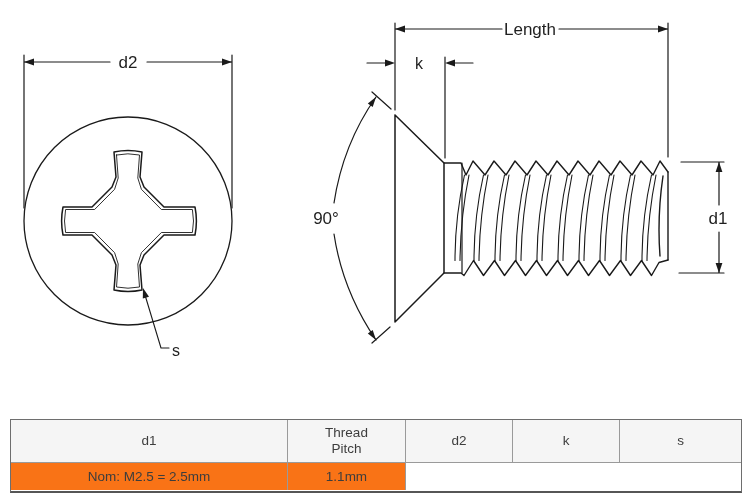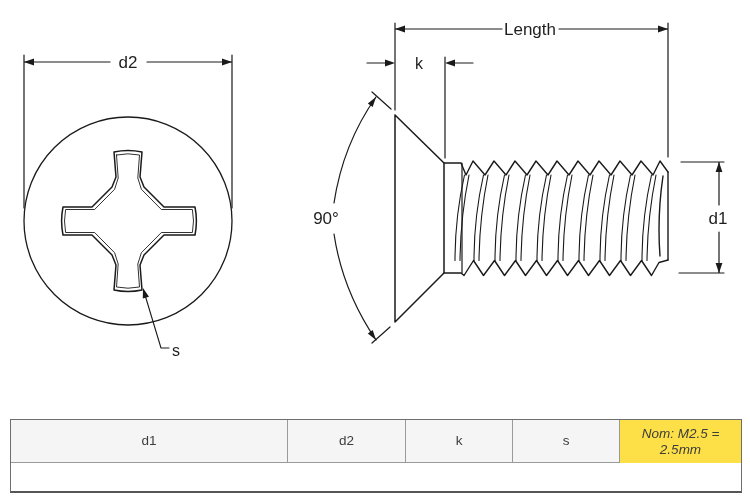--- a/index.html
+++ b/index.html
@@ -12,21 +12,21 @@
 
   
   #spec-table{position:absolute;left:10px;top:419px;width:730px;height:71px;
               border:1px solid #6e6e6e;border-bottom:2px solid #565656;box-sizing:content-box;
               display:grid;grid-template-columns:277px 118px 107px 107px 121px;
               grid-template-rows:43px 27px;color:#3d3d3d;font-size:13.5px;}
   .cell{display:flex;align-items:center;justify-content:center;text-align:center;
         border-right:1px solid #9a9a9a;white-space:pre-line;line-height:1.18;}
   .cell:nth-child(5n){border-right:none;}
   .head{background:#f5f5f5;border-bottom:1px solid #9a9a9a;}
-  .body{background:#fde047;font-style:italic;}
+  .body{background:#f97316;}
 </style>
 </head>
 <body>
 
 <div id="stage">
 
   <svg id="drawing" width="750" height="410" viewBox="0 0 750 410" stroke="#1a1a1a" fill="none" stroke-width="1.3" stroke-linecap="round" stroke-linejoin="round">
 
     <g>
       <circle cx="128" cy="221" r="104"></circle>
@@ -109,18 +109,21 @@
     <g stroke-width="1.2">
       <path d="M 681,162 L 724,162 M 679,273 L 724,273 M 719,162 L 719,205 M 719,232 L 719,273"></path>
       <polygon points="719,162 715.6,172 722.4,172" fill="#1a1a1a" stroke="none"></polygon>
       <polygon points="719,273 715.6,263 722.4,263" fill="#1a1a1a" stroke="none"></polygon>
       <text class="dim-label" x="718" y="224" text-anchor="middle" stroke="none">d1</text>
     </g>
   </svg>
 
   <div id="spec-table">
     <div class="cell head">d1</div>
+    <div class="cell head">Thread
+Pitch</div>
     <div class="cell head">d2</div>
     <div class="cell head">k</div>
     <div class="cell head">s</div>
     <div class="cell body">Nom: M2.5 = 2.5mm</div>
+    <div class="cell body">1.1mm</div>
   </div>
 </div>
 
 </body></html>

